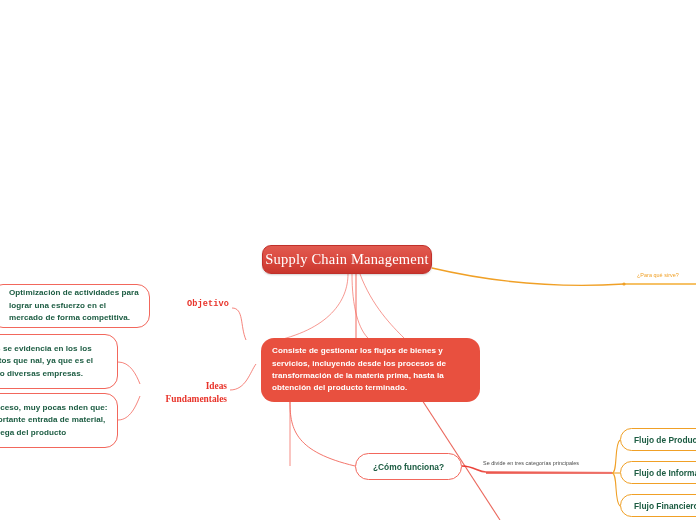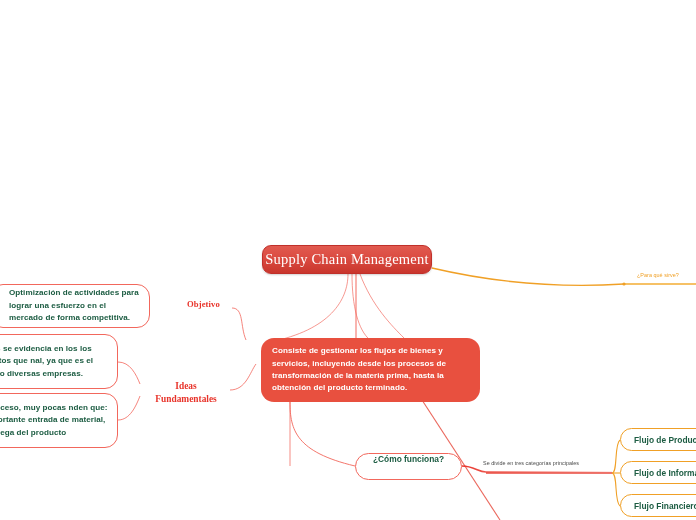--- a/index.html
+++ b/index.html
@@ -120,21 +120,21 @@
   
   .node-como {
     left: 355px;
     top: 453px;
     width: 107px;
     height: 27px;
     border: 1.3px solid #f2675c;
     border-radius: 14px;
     background: #ffffff;
     display: flex;
-    align-items: flex-start;
+    align-items: center;
     justify-content: center;
   }
   .node-como .label {
     color: #1c5c42;
     font-size: 8.4px;
     font-weight: bold;
     white-space: nowrap;
   }
 
   
@@ -161,34 +161,34 @@
 
   
   .branch-label {
     position: absolute;
     white-space: nowrap;
   }
   .label-objetivo {
     left: 187px;
     top: 299px;
     color: #e8332a;
-    font-family: Liberation Serif, serif;
+    font-family: Liberation Mono, monospace;
     font-size: 8.6px;
     font-weight: bold;
     letter-spacing: 0.1px;
   }
   .label-ideas {
     left: 145px;
     top: 380px;
     color: #e8332a;
     font-family: "Liberation Serif", serif;
     font-size: 9.4px;
     font-weight: bold;
     line-height: 1.35;
-    text-align: center;
+    text-align: right;
     width: 82px;
   }
   .label-para-que {
     left: 637px;
     top: 272px;
     color: #f0a026;
     font-size: 5.4px;
     letter-spacing: 0.05px;
   }
   .label-categorias {

